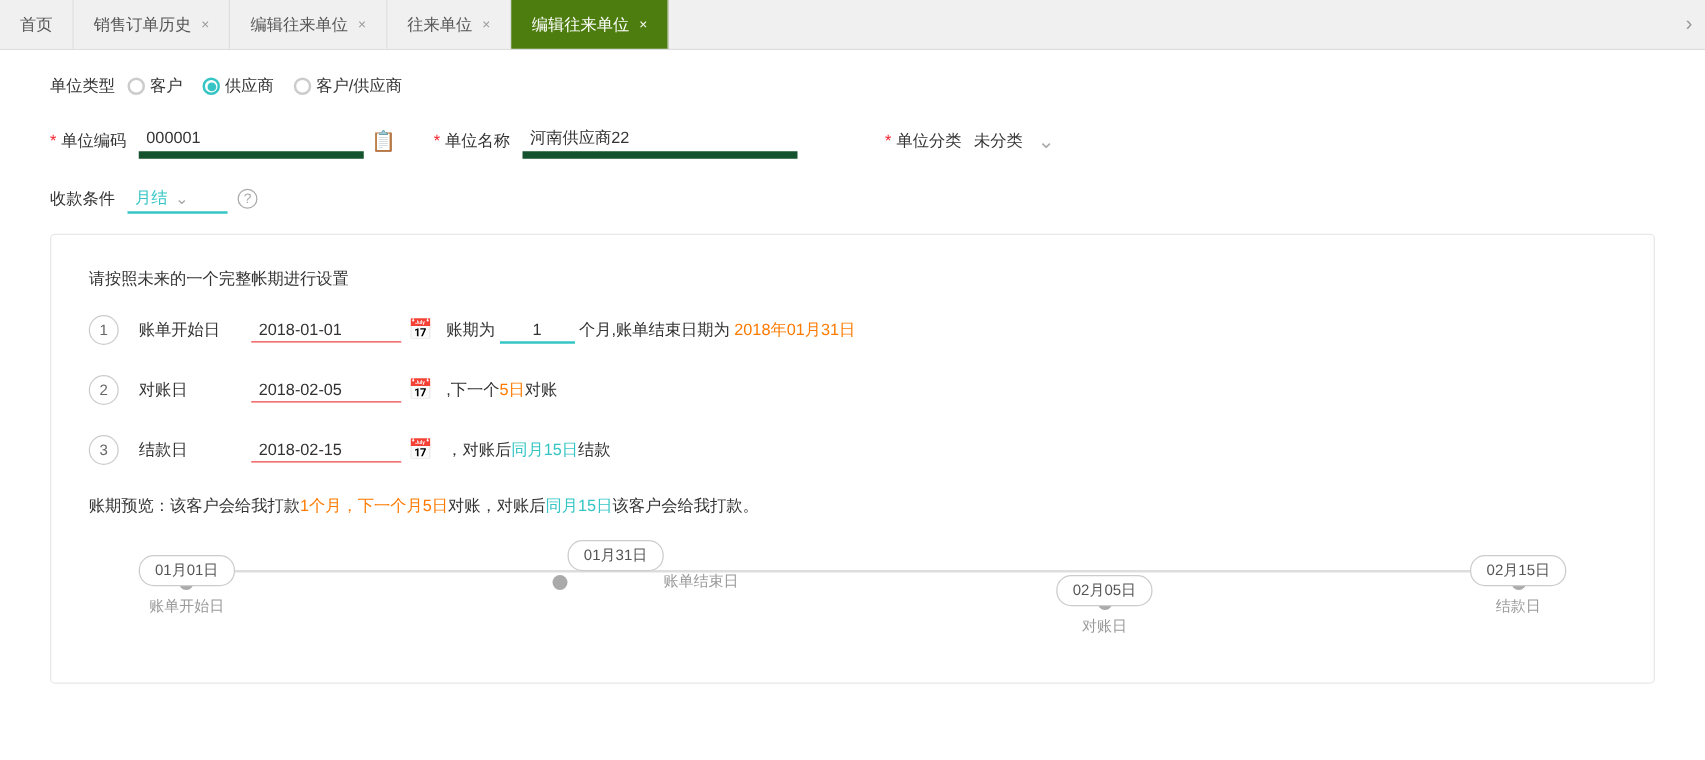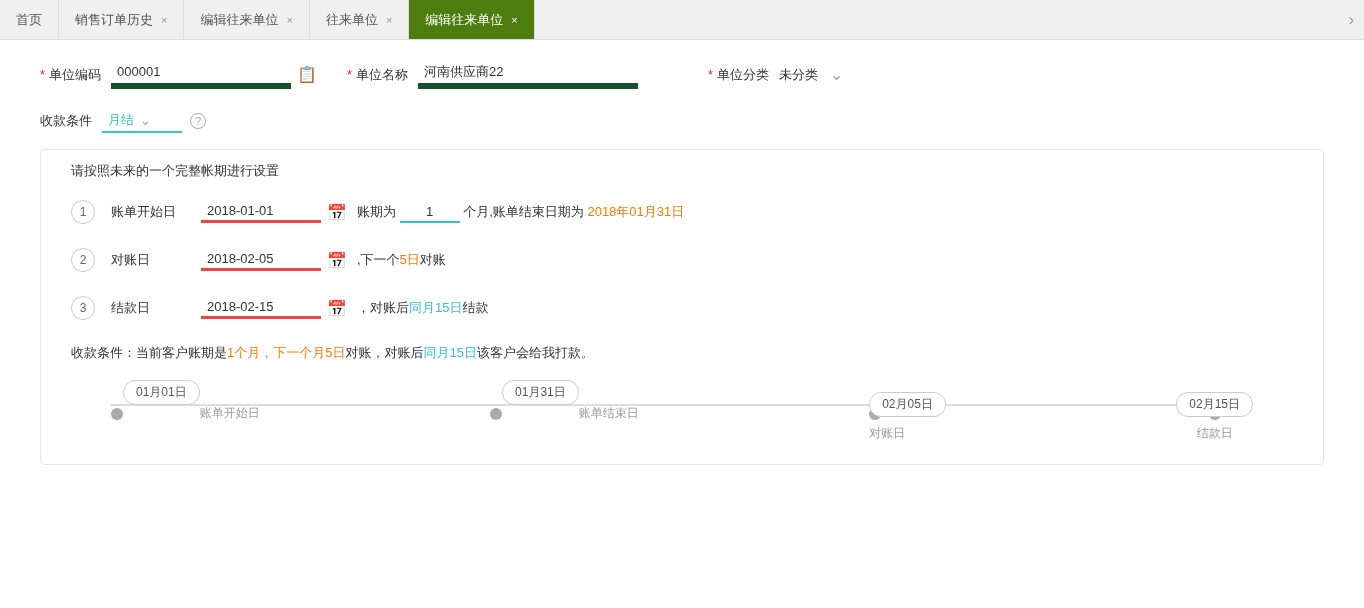--- a/index.html
+++ b/index.html
@@ -91,38 +91,38 @@
     .help-icon {
       width: 16px; height: 16px; border-radius: 50%; border: 1px solid #aaa;
       display: inline-flex; align-items: center; justify-content: center;
       font-size: 11px; color: #aaa; margin-left: 8px; cursor: pointer;
     }
 
     
     .card-box {
       border: 1px solid #e8e8e8;
       border-radius: 4px;
-      padding: 12px 30px;
+      padding: 26px 30px;
       margin-bottom: 20px;
     }
     .card-title { font-size: 13px; color: #333; margin-bottom: 20px; }
 
     
     .step-row {
       display: flex; align-items: center;
       margin-bottom: 24px;
     }
     .step-num {
       width: 24px; height: 24px; border-radius: 50%;
       border: 1px solid #ccc; display: flex; align-items: center; justify-content: center;
       font-size: 12px; color: #666; margin-right: 16px; flex-shrink: 0;
     }
     .step-label { color: #333; font-size: 13px; margin-right: 20px; white-space: nowrap; width: 70px; }
     .step-date-input {
-      border: none; border-bottom: 3px solid #ef4444;
+      border: none; border-bottom: 1px solid #ef4444;
       padding: 2px 6px; font-size: 13px; color: #333; outline: none;
       width: 120px;
     }
     .step-desc { font-size: 13px; color: #333; margin-left: 10px; }
     .highlight-orange { color: #ff7a00; }
     .highlight-teal { color: #36c5c5; }
     .month-input {
       border: none; border-bottom: 2px solid #36c5c5;
       width: 60px; font-size: 13px; color: #333; outline: none;
       text-align: center; padding: 2px 4px;
@@ -154,20 +154,37 @@
   </div>
   <div class="tab active">
     <span>编辑往来单位</span>
     <span class="close-icon">×</span>
   </div>
   <div class="tab-expand">›</div>
 </div>
 
 <div class="main-content">
 
+  <div class="form-row">
+    <span class="form-label">单位类型</span>
+    <div class="radio-group">
+      <label class="radio-item">
+        <span class="radio-circle"></span>
+        <span>客户</span>
+      </label>
+      <label class="radio-item">
+        <span class="radio-circle checked"></span>
+        <span>供应商</span>
+      </label>
+      <label class="radio-item">
+        <span class="radio-circle"></span>
+        <span>客户/供应商</span>
+      </label>
+    </div>
+  </div>
 
   <div class="form-row">
     <div class="form-field">
       <span class="required-star">*</span>
       <span class="form-label">单位编码</span>
       <input type="text" class="form-input" value="000001" style="">
       <span class="calendar-icon">📋</span>
     </div>
     <div class="form-field">
       <span class="required-star">*</span>
@@ -221,42 +238,42 @@
       <div class="step-num">3</div>
       <span class="step-label">结款日</span>
       <input type="text" class="step-date-input" value="2018-02-15" style="">
       <span class="calendar-icon">📅</span>
       <span class="step-desc">
         <span>，对账后</span><span class="highlight-teal">同月15日</span><span>结款</span>
       </span>
     </div>
 
     <div class="preview-text">
-      <span>收款条件：当前客户账期是</span><span class="highlight-orange">1个月，</span><span class="highlight-orange">下一个月5日</span><span>对账，对账后</span><span class="highlight-teal">同月15日</span><span>该客户会给我打款。</span>
+      <span>账期预览：该客户会给我打款</span><span class="highlight-orange">1个月，</span><span class="highlight-orange">下一个月5日</span><span>对账，对账后</span><span class="highlight-teal">同月15日</span><span>该客户会给我打款。</span>
     </div>
 
     <div style="position: relative; width: 100%; padding: 10px 0;">
 
       <div style="position: absolute; top: 22px; left: 40px; right: 40px; height: 2px; background: #ddd;"></div>
 
       <div style="display: flex; justify-content: space-between; align-items: flex-start; padding: 0 40px; position: relative; z-index:1;">
 
-        <div style="display:flex;flex-direction:row;align-items:center;">
+        <div style="display:flex;flex-direction:column;align-items:center;">
           <div style="width:12px;height:12px;border-radius:50%;background:#aaa;margin-bottom:6px;margin-top:16px;"></div>
           <div style="border:1px solid #ccc;border-radius:12px;padding:3px 12px;font-size:12px;background:#fff;color:#555;white-space:nowrap;margin-top:-34px;">01月01日</div>
           <div style="font-size:12px;color:#999;margin-top:8px;">账单开始日</div>
         </div>
 
         <div style="display:flex;flex-direction:row;align-items:center;">
           <div style="width:12px;height:12px;border-radius:50%;background:#aaa;margin-bottom:6px;margin-top:16px;"></div>
           <div style="border:1px solid #ccc;border-radius:12px;padding:3px 12px;font-size:12px;background:#fff;color:#555;white-space:nowrap;margin-top:-34px;">01月31日</div>
           <div style="font-size:12px;color:#999;margin-top:8px;">账单结束日</div>
         </div>
 
-        <div style="display:flex;flex-direction:column;align-items:flex-start;">
+        <div style="display:flex;flex-direction:column;align-items:center;margin-top:16px;">
           <div style="width:12px;height:12px;border-radius:50%;background:#aaa;margin-bottom:6px;margin-top:16px;"></div>
           <div style="border:1px solid #ccc;border-radius:12px;padding:3px 12px;font-size:12px;background:#fff;color:#555;white-space:nowrap;margin-top:-34px;">02月05日</div>
           <div style="font-size:12px;color:#999;margin-top:8px;">对账日</div>
         </div>
 
         <div style="display:flex;flex-direction:column;align-items:center;">
           <div style="width:12px;height:12px;border-radius:50%;background:#aaa;margin-bottom:6px;margin-top:16px;"></div>
           <div style="border:1px solid #ccc;border-radius:12px;padding:3px 12px;font-size:12px;background:#fff;color:#555;white-space:nowrap;margin-top:-34px;">02月15日</div>
           <div style="font-size:12px;color:#999;margin-top:8px;">结款日</div>
         </div>

